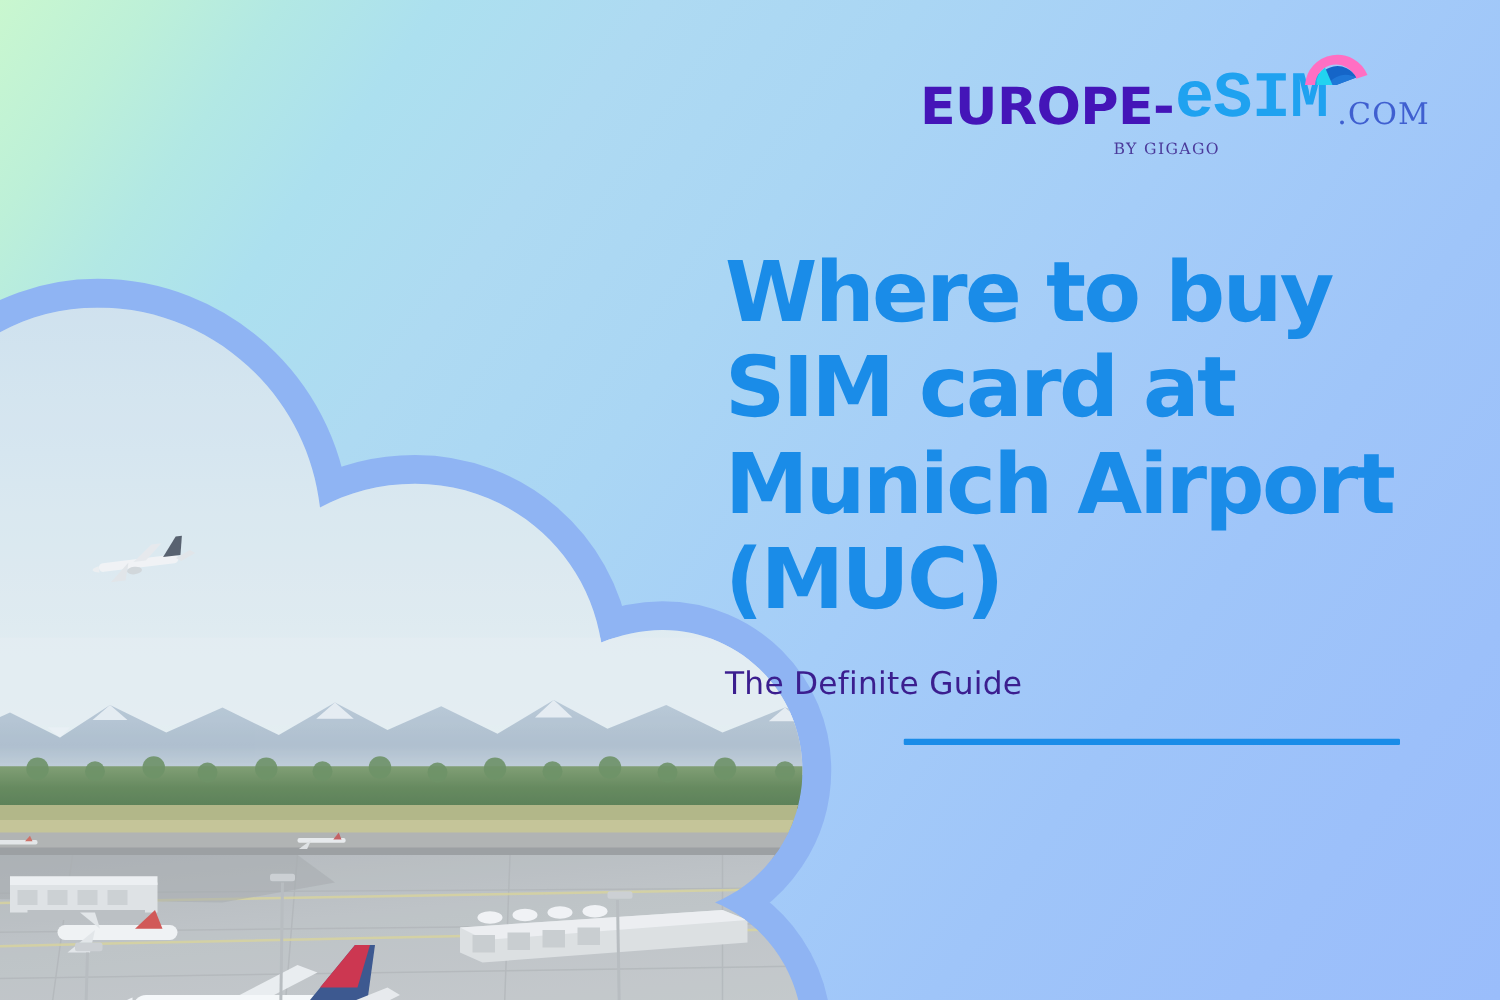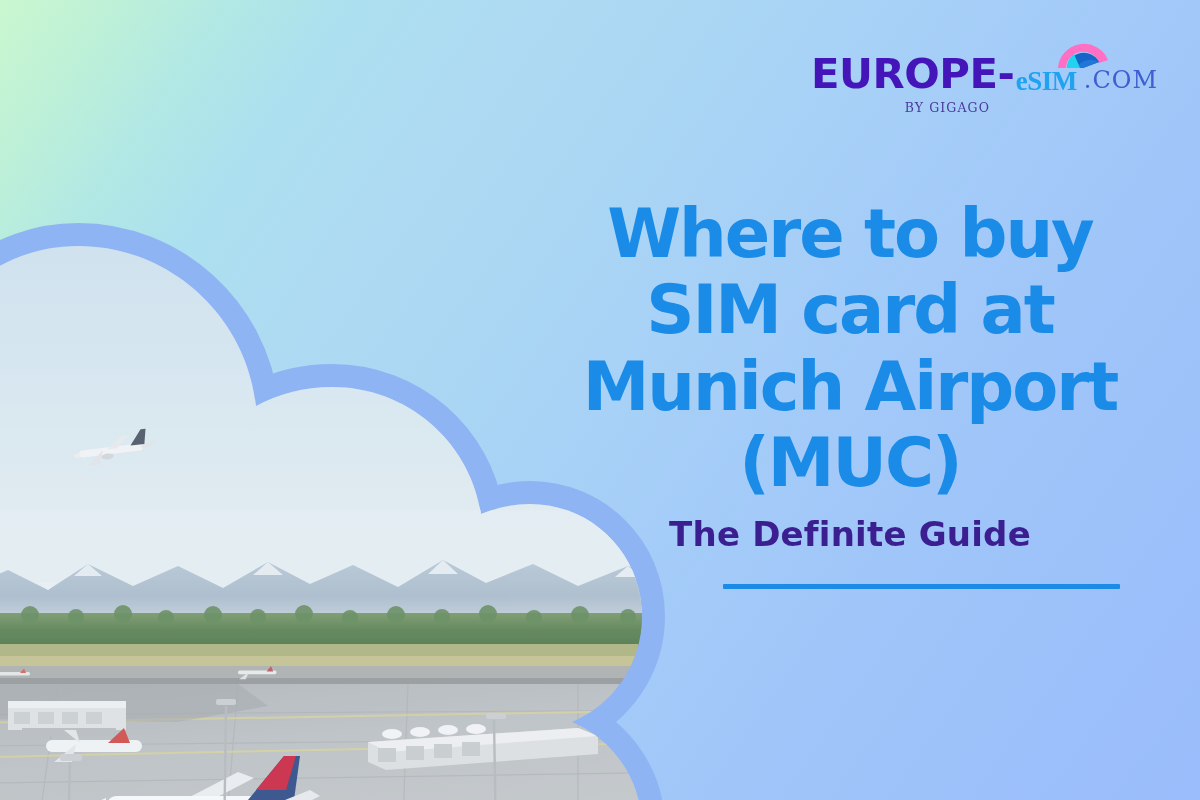--- a/index.html
+++ b/index.html
@@ -49,21 +49,21 @@
   .cloud-photo-clip svg {
     display: block;
     width: 100%;
     height: 100%;
     overflow: visible;
   }
 
   
   .logo {
     position: absolute;
-    right: 42px;
+    right: 56px;
     top: 54px;
     text-align: right;
     line-height: 1;
     user-select: none;
   }
   .logo-row {
     display: flex;
     align-items: flex-end;
     justify-content: flex-end;
     position: relative;
@@ -71,23 +71,23 @@
   .logo-europe {
     font-family: "DejaVu Sans", sans-serif;
     font-weight: 700;
     font-size: 41px;
     letter-spacing: -0.5px;
     color: #4415b8;
     transform: scaleX(1.02);
     transform-origin: right bottom;
   }
   .logo-esim {
-    font-family: Liberation Serif, serif;
+    font-family: Liberation Mono, monospace;
     font-weight: 700;
-    font-size: 27px;
+    font-size: 52px;
     letter-spacing: -0.5px;
     color: #1fa2f0;
     margin-left: 1px;
   }
   .logo-com {
     font-family: "DejaVu Serif", serif;
     font-size: 24px;
     letter-spacing: 1px;
     color: #3f5fd0;
     margin-left: 7px;
@@ -109,39 +109,39 @@
     margin-right: 168px;
     text-align: right;
   }
 
   
   .headline-block {
     position: absolute;
     right: 80px;
     top: 196px;
     width: 540px;
-    text-align: center;
+    text-align: left;
   }
   .headline {
     font-family: "DejaVu Sans", sans-serif;
     font-weight: 700;
     font-size: 67px;
     line-height: 1.14;
     letter-spacing: -2px;
     color: #1a8ce8;
     margin: 0;
     white-space: pre-line;
   }
   .subtitle {
     font-family: "DejaVu Sans", sans-serif;
-    font-weight: 700;
-    font-size: 34px;
+    font-weight: 400;
+    font-size: 25px;
     letter-spacing: 0.2px;
     color: #3b1e8f;
-    margin: 12px 0 0 0;
+    margin: 30px 0 0 0;
   }
   .rule {
     height: 5px;
     background: #1a8ce8;
     margin: 30px 0 0 auto;
     width: 397px;
     border-radius: 1px;
   }
 </style>
 </head>

